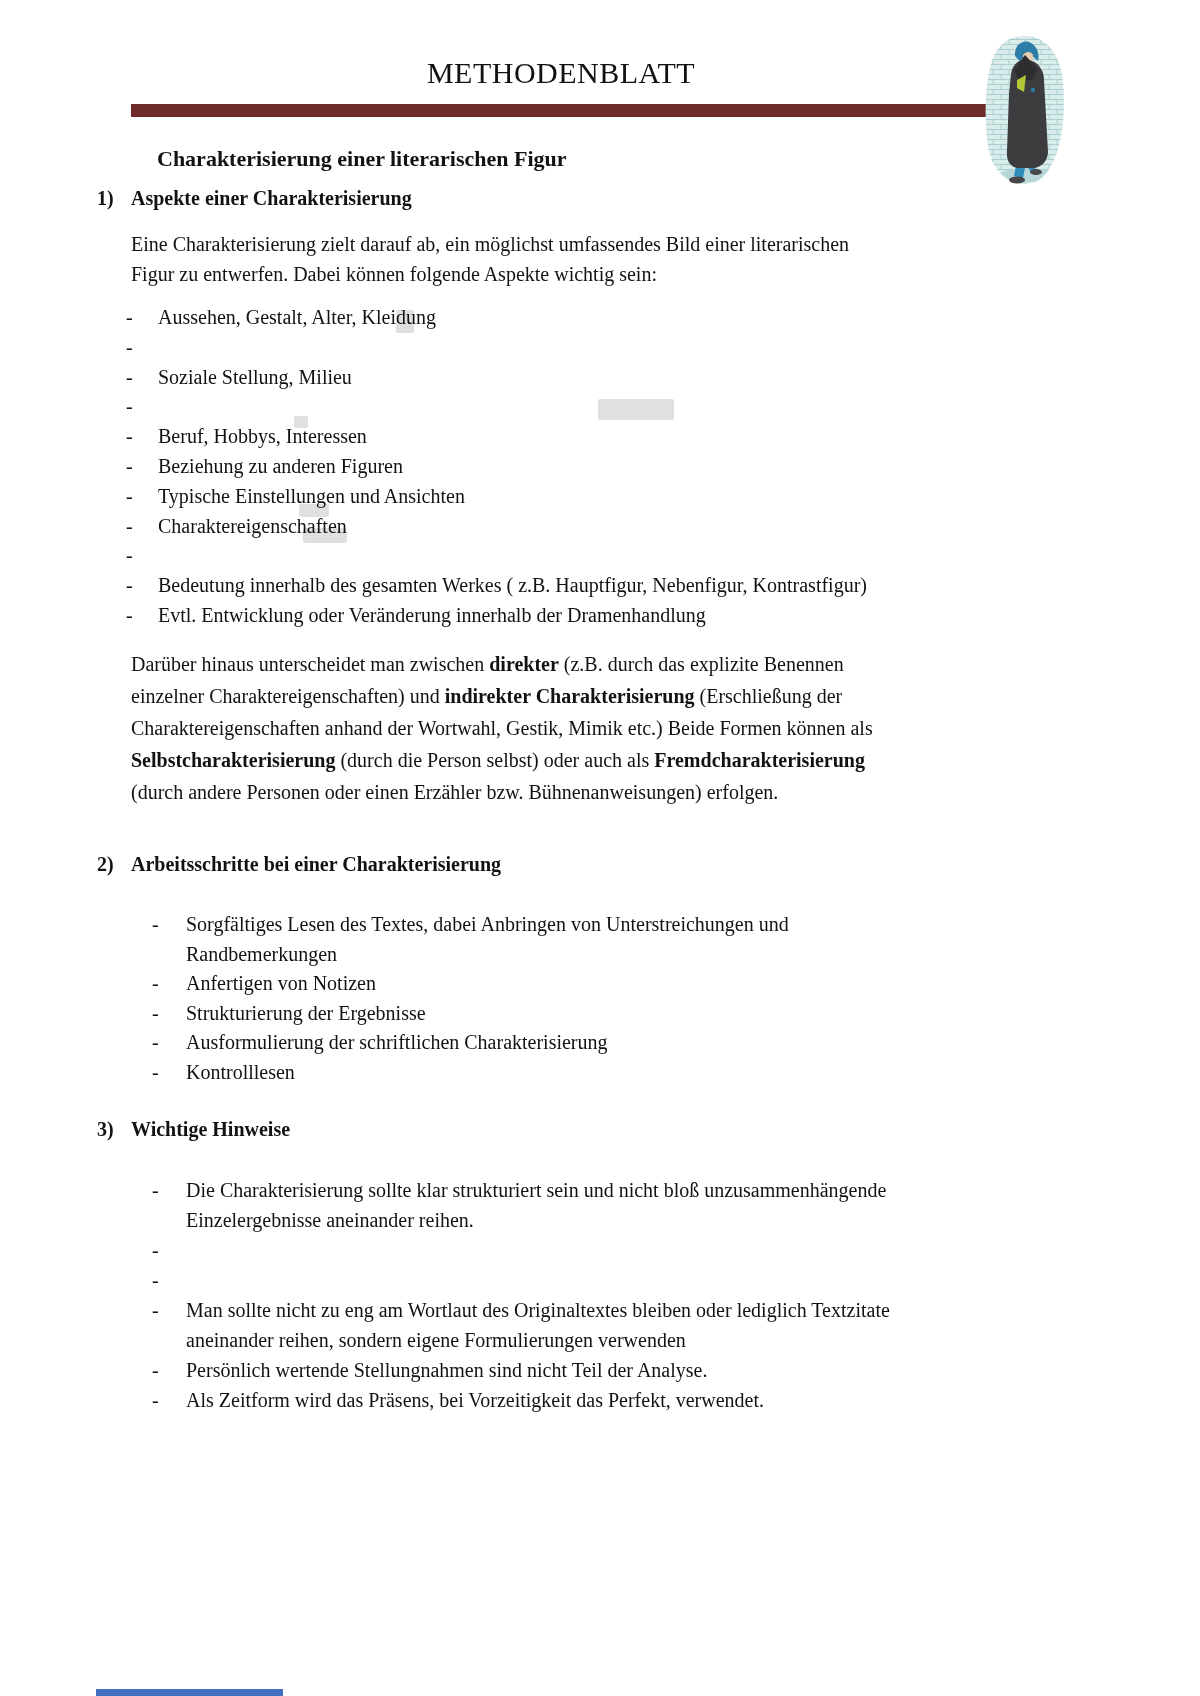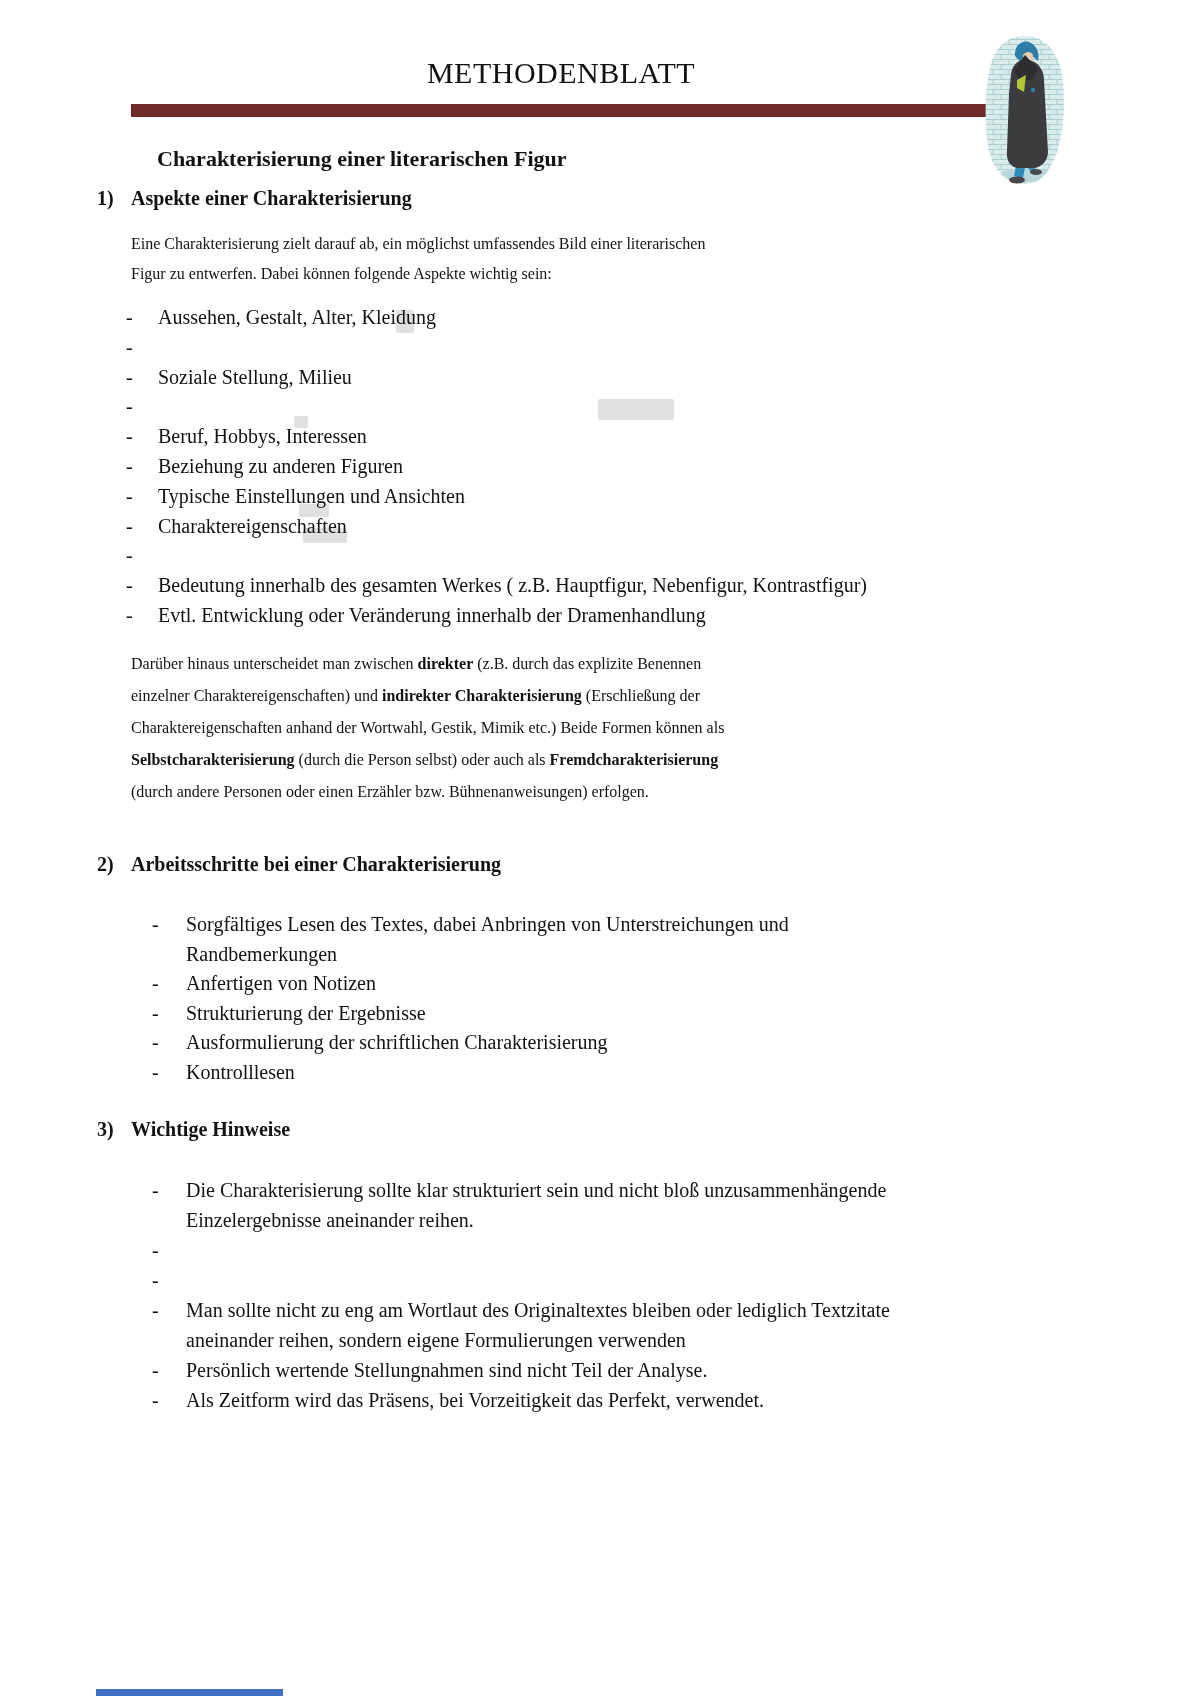--- a/index.html
+++ b/index.html
@@ -18,21 +18,21 @@
   #subtitle { left:145px; top:134px; font-size:22px; font-weight:bold; margin:12px; }
 
   
   .sech { font-size:20px; font-weight:bold; margin:0; display:flex; left:97px; }
   .sech .num { width:34px; flex:0 0 34px; }
   #s1h { top:187px; }
   #s2h { top:853px; }
   #s3h { top:1118px; }
 
   
-  .para { font-size:16px; white-space:pre-line; margin:0; }
+  .para { font-size:20px; white-space:pre-line; margin:0; }
   #s1intro { left:131px; top:229px; width:950px; line-height:30px; }
   #s1outro { left:131px; top:648px; width:950px; line-height:32px; }
 
   
   .blist { font-size:20px; }
   .bi { display:flex; }
   .dash { flex:0 0 32px; }
   .bt { white-space:pre-line; }
   #l1 { left:126px; top:303px; width:960px; }
   #l1 .bi { line-height:29.8px; }

